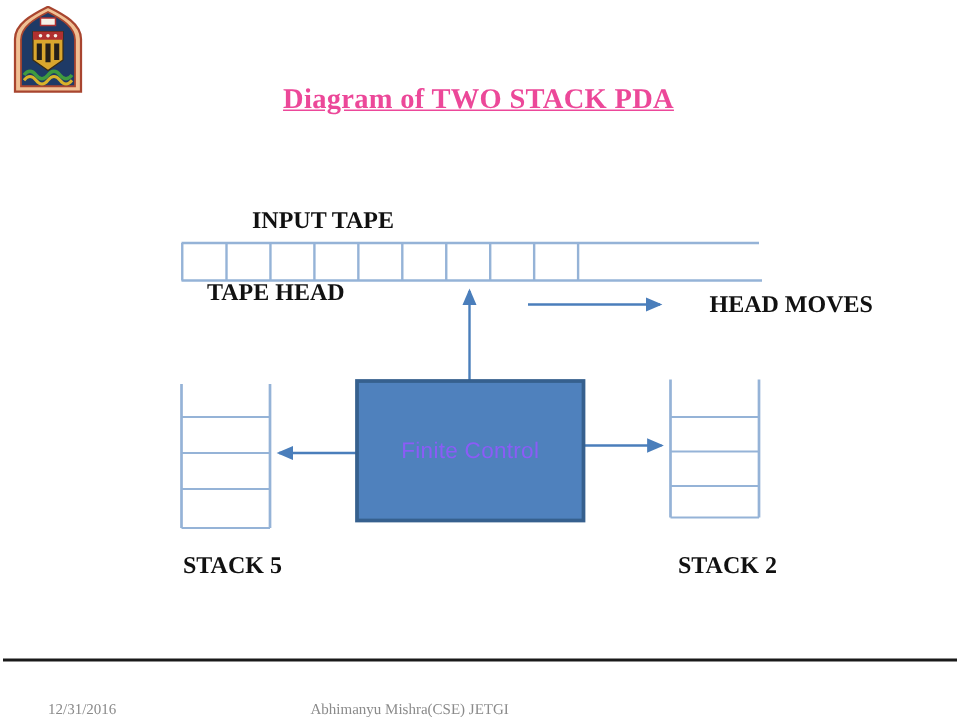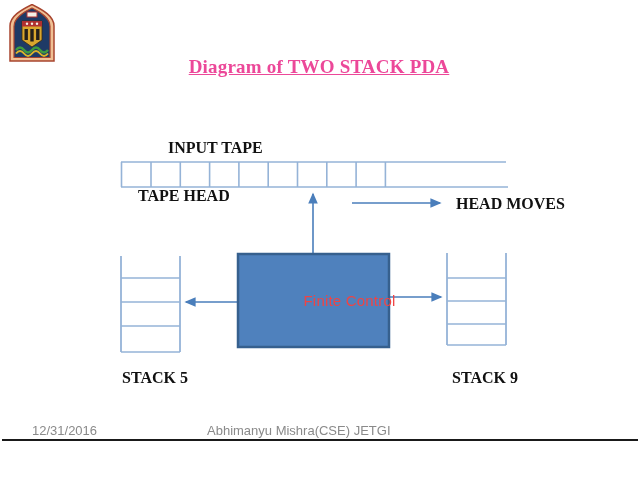--- a/index.html
+++ b/index.html
@@ -13,28 +13,28 @@
     font-size:19px;font-weight:bold;color:#ec4899;
     text-decoration:underline;letter-spacing:.2px;
   }
   .diagram-label{
     font-size:16px;font-weight:bold;color:#111111;white-space:nowrap;
   }
   .fc-label{
     left:238px;top:254px;width:151px;height:93px;
     display:flex;align-items:center;justify-content:center;
     font-family:"Liberation Sans", sans-serif;
-    font-size:15px;color:#ef4444;letter-spacing:.2px;margin-left:36px;
+    font-size:15px;color:#8b5cf6;letter-spacing:.2px;
   }
   .footer-line{
     left:2px;right:0;top:439px;border-top:2px solid #1a1a1a;height:0;
   }
   .footer-text{
-    font-family:Liberation Sans, sans-serif;
-    font-size:13px;color:#8a8a8a;top:423px;white-space:nowrap;
+    font-family:Liberation Serif, serif;
+    font-size:10px;color:#8a8a8a;top:468px;white-space:nowrap;
   }
   svg{display:block;}
 </style>
 </head>
 <body>
 
 <div class="abs" style="left:7px;top:4px;width:50px;height:58px;">
   <svg width="50" height="58" viewBox="0 0 50 58">
 
     <path d="M25 0.5 C14 6 3 12 3 22 L3 57 L47 57 L47 22 C47 12 36 6 25 0.5 Z" fill="#f0c094" stroke="#a8452f" stroke-width="1.5"></path>
@@ -53,23 +53,23 @@
 
     <path d="M9 46 q4 -5 8 0 t8 0 t8 0 t8 0" fill="none" stroke="#3f9b3f" stroke-width="2.4"></path>
     <path d="M9 49.5 q4 -5 8 0 t8 0 t8 0 t8 0" fill="none" stroke="#d8b32a" stroke-width="2"></path>
   </svg>
 </div>
 
 <div class="abs slide-title">Diagram of TWO STACK PDA</div>
 
 <div class="abs diagram-label" style="left:128px;top:139px;margin-left:40px;">INPUT TAPE</div>
 <div class="abs diagram-label" style="left:138px;top:187px;">TAPE HEAD</div>
-<div class="abs diagram-label" style="left:456px;top:195px;">HEAD MOVES</div>
+<div class="abs diagram-label" style="left:473px;top:195px;">HEAD MOVES</div>
 <div class="abs diagram-label" style="left:122px;top:369px;">STACK 5</div>
-<div class="abs diagram-label" style="left:452px;top:369px;">STACK 9</div>
+<div class="abs diagram-label" style="left:452px;top:369px;">STACK 2</div>
 
 <svg class="abs" style="left:0;top:0;" width="638" height="478">
   <defs>
     <marker id="arrow" markerWidth="8" markerHeight="8" refX="6" refY="3" orient="auto" markerUnits="strokeWidth">
       <path d="M0,0 L7,3 L0,6 Z" fill="#4a7ebb"></path>
     </marker>
   </defs>
 
   <g stroke="#95b3d7" stroke-width="1.6">
     <line x1="121" y1="162" x2="506" y2="162"></line>

